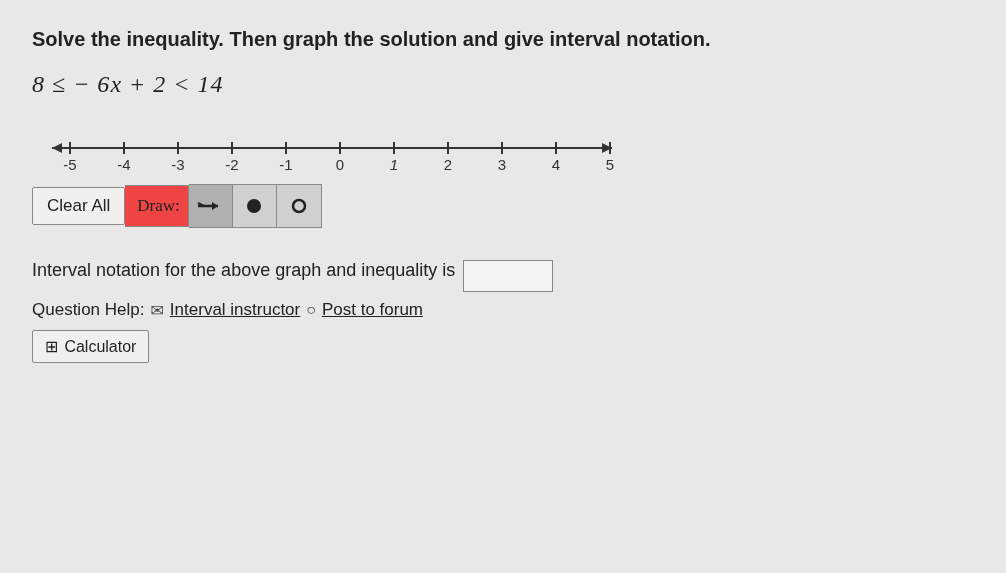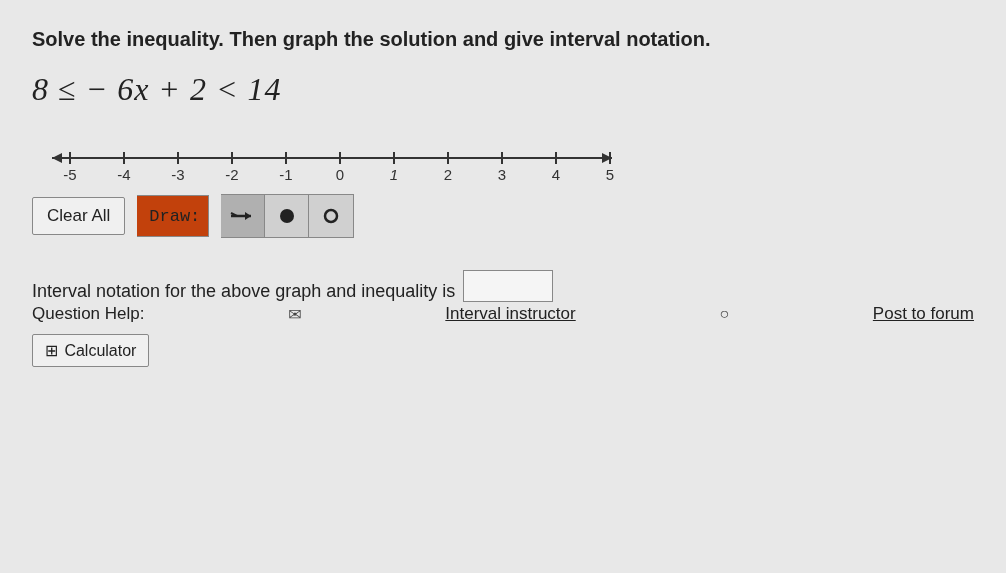--- a/index.html
+++ b/index.html
@@ -18,63 +18,63 @@
       width: 100%;
     }
     .problem-title {
       font-size: 20px;
       font-family: Arial, sans-serif;
       color: #222;
       margin-bottom: 20px;
       font-weight: 700;
     }
     .inequality {
-      font-size: 32px;
+      font-size: 24px;
       color: #222;
       margin-bottom: 32px;
       font-style: italic;
       letter-spacing: 1px;
     }
     .number-line-section {
       margin-bottom: 18px;
     }
     
     .number-line-container {
       position: relative;
       width: 580px;
       margin-left: 10px;
     }
     .nl-svg {
       display: block;
     }
     .controls-row {
       display: flex;
       align-items: center;
-      gap: 12px;
+      gap: 0;
       margin-top: 6px;
       margin-left: 0;
     }
     .clear-all-btn {
       border: 1.5px solid #888;
       background: #f0f0f0;
       padding: 8px 14px;
       font-size: 17px;
       font-family: Arial, sans-serif;
       cursor: pointer;
       color: #222;
       border-radius: 2px;
     }
     .draw-label {
       font-size: 17px;
-      font-family: Liberation Mono, monospace;
+      font-family: Liberation Serif, serif;
       color: #222;
       padding: 8px 8px 8px 12px;
       border: 1.5px solid #888;
       border-left: none;
-      background: #c2410c;
+      background: #ef4444;
       height: 42px;
       display: flex;
       align-items: center;
     }
     .draw-tools {
       display: flex;
       border: 1.5px solid #888;
       border-left: none;
       background: #d0d0d0;
     }
@@ -93,40 +93,39 @@
     }
     .draw-tool.active {
       background: #b0b0b0;
     }
     .interval-section {
       margin-top: 32px;
       font-size: 18px;
       font-family: Arial, sans-serif;
       color: #222;
       display: flex;
-      align-items: flex-end;
+      align-items: flex-start;
       gap: 8px;
     }
     .interval-input {
       border: 1.5px solid #888;
       background: #f5f5f5;
       width: 90px;
       height: 32px;
       outline: none;
     }
     .question-help {
-      margin-top: 2px;
+      margin-top: 8px;
       font-size: 17px;
       font-family: Arial, sans-serif;
       color: #222;
       display: flex;
       align-items: center;
       gap: 6px;
       flex-wrap: wrap;
-      justify-content: space-between;
     }
     .question-help a {
       color: #222;
       text-decoration: underline;
       cursor: pointer;
       font-size: 17px;
     }
     .help-icon {
       font-size: 16px;
       color: #444;

